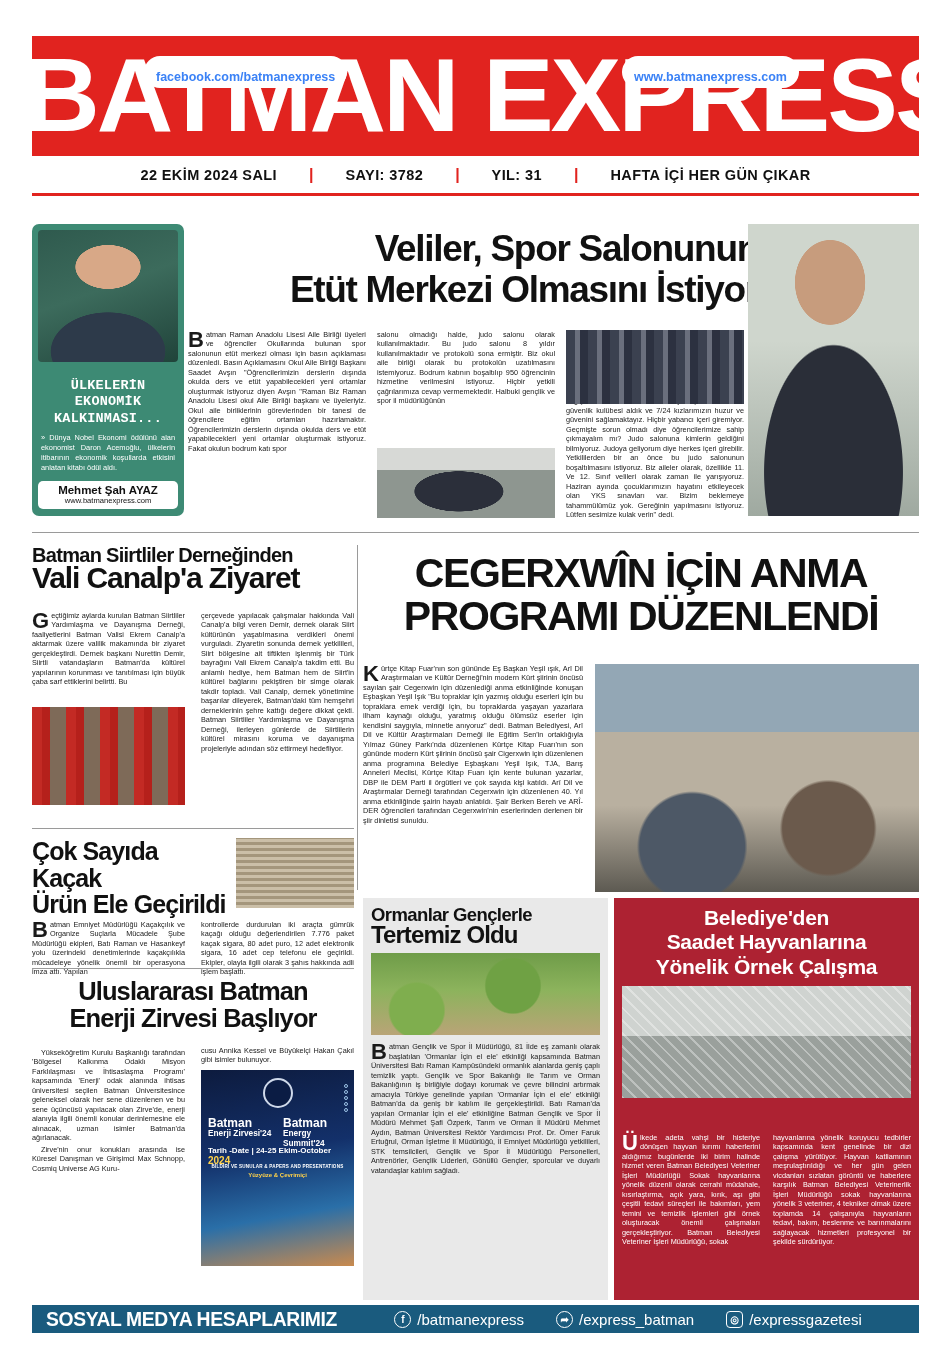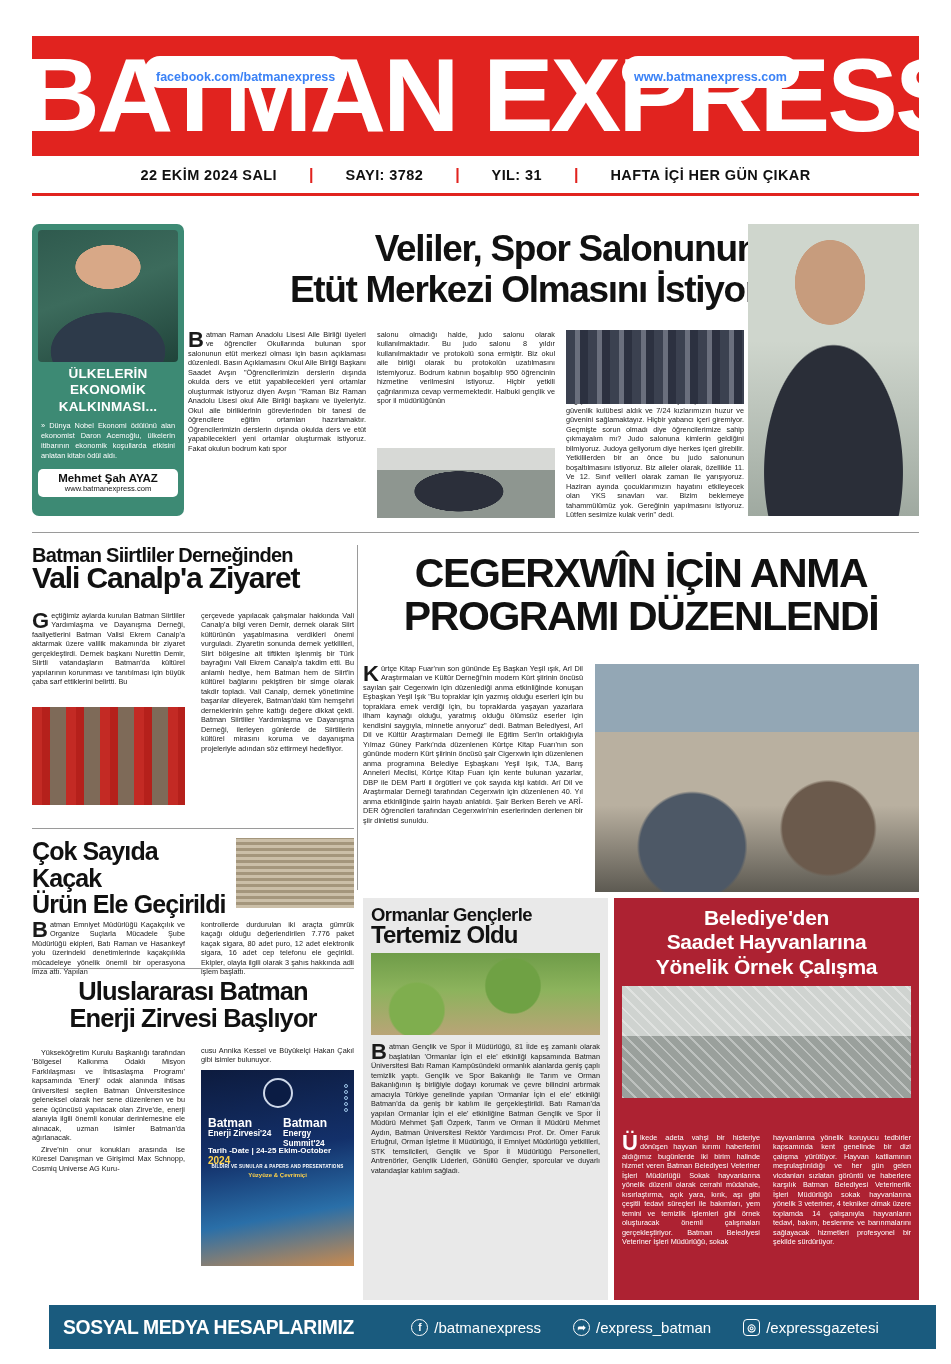--- a/index.html
+++ b/index.html
@@ -109,21 +109,21 @@
   }
 
   
   .colbox {
     position:absolute; left:32px; top:224px; width:152px; height:292px;
     background:#3d8a74; border-radius:7px; padding:6px;
   }
   .colbox .cphoto { width:100%; height:132px; border-radius:4px; }
   .colbox .ctitle {
     color:#fff; font-weight:bold; font-size:13.5px; line-height:1.22;
-    text-align:center; margin-top:4px; letter-spacing:0.2px;
+    text-align:center; margin-top:16px; letter-spacing:0.2px;font-family:Liberation Mono, monospace;
   }
   .colbox .cdesc {
     color:#ffffff; font-size:7.4px; line-height:1.34; text-align:justify;
     margin-top:6px; padding:0 3px;
   }
   .colbox .cname {
     background:#ffffff; border-radius:5px; margin-top:8px; padding:3px 2px 4px;
     text-align:center;
   }
   .colbox .cname b { font-size:11.5px; color:#111; display:block; }
@@ -233,21 +233,21 @@
     line-height:1.16; letter-spacing:-0.3px;
   }
   .s7 .ph { width:289px; height:112px; margin-top:7px; }
   .s7 .cols { position:absolute; left:8px; top:235px; width:289px; }
   .s7 .c { position:absolute; width:138px; top:0; }
   .s7 .c.a { left:0; } .s7 .c.b { left:151px; }
   .s7 .body-txt { color:#ffffff; }
 
   
   .footer {
-    position:absolute; left:49px; top:1305px; width:887px; height:44px;
+    position:absolute; left:32px; top:1305px; width:887px; height:28px;
     background:#1a5b7e; display:flex; align-items:center; padding:0 14px; gap:0;
   }
   .footer .ftitle {
     color:#fff; font-weight:900; font-size:21px; letter-spacing:-0.4px;
     transform:scaleX(.92); transform-origin:left center; white-space:nowrap;
   }
   .footer .sm { display:flex; align-items:center; gap:6px; margin-left:32px; }
   .footer .sm span.h { color:#fff; font-size:15px; white-space:nowrap; }
   .sicon {
     width:17px; height:17px; border-radius:50%; border:1.4px solid #fff;

